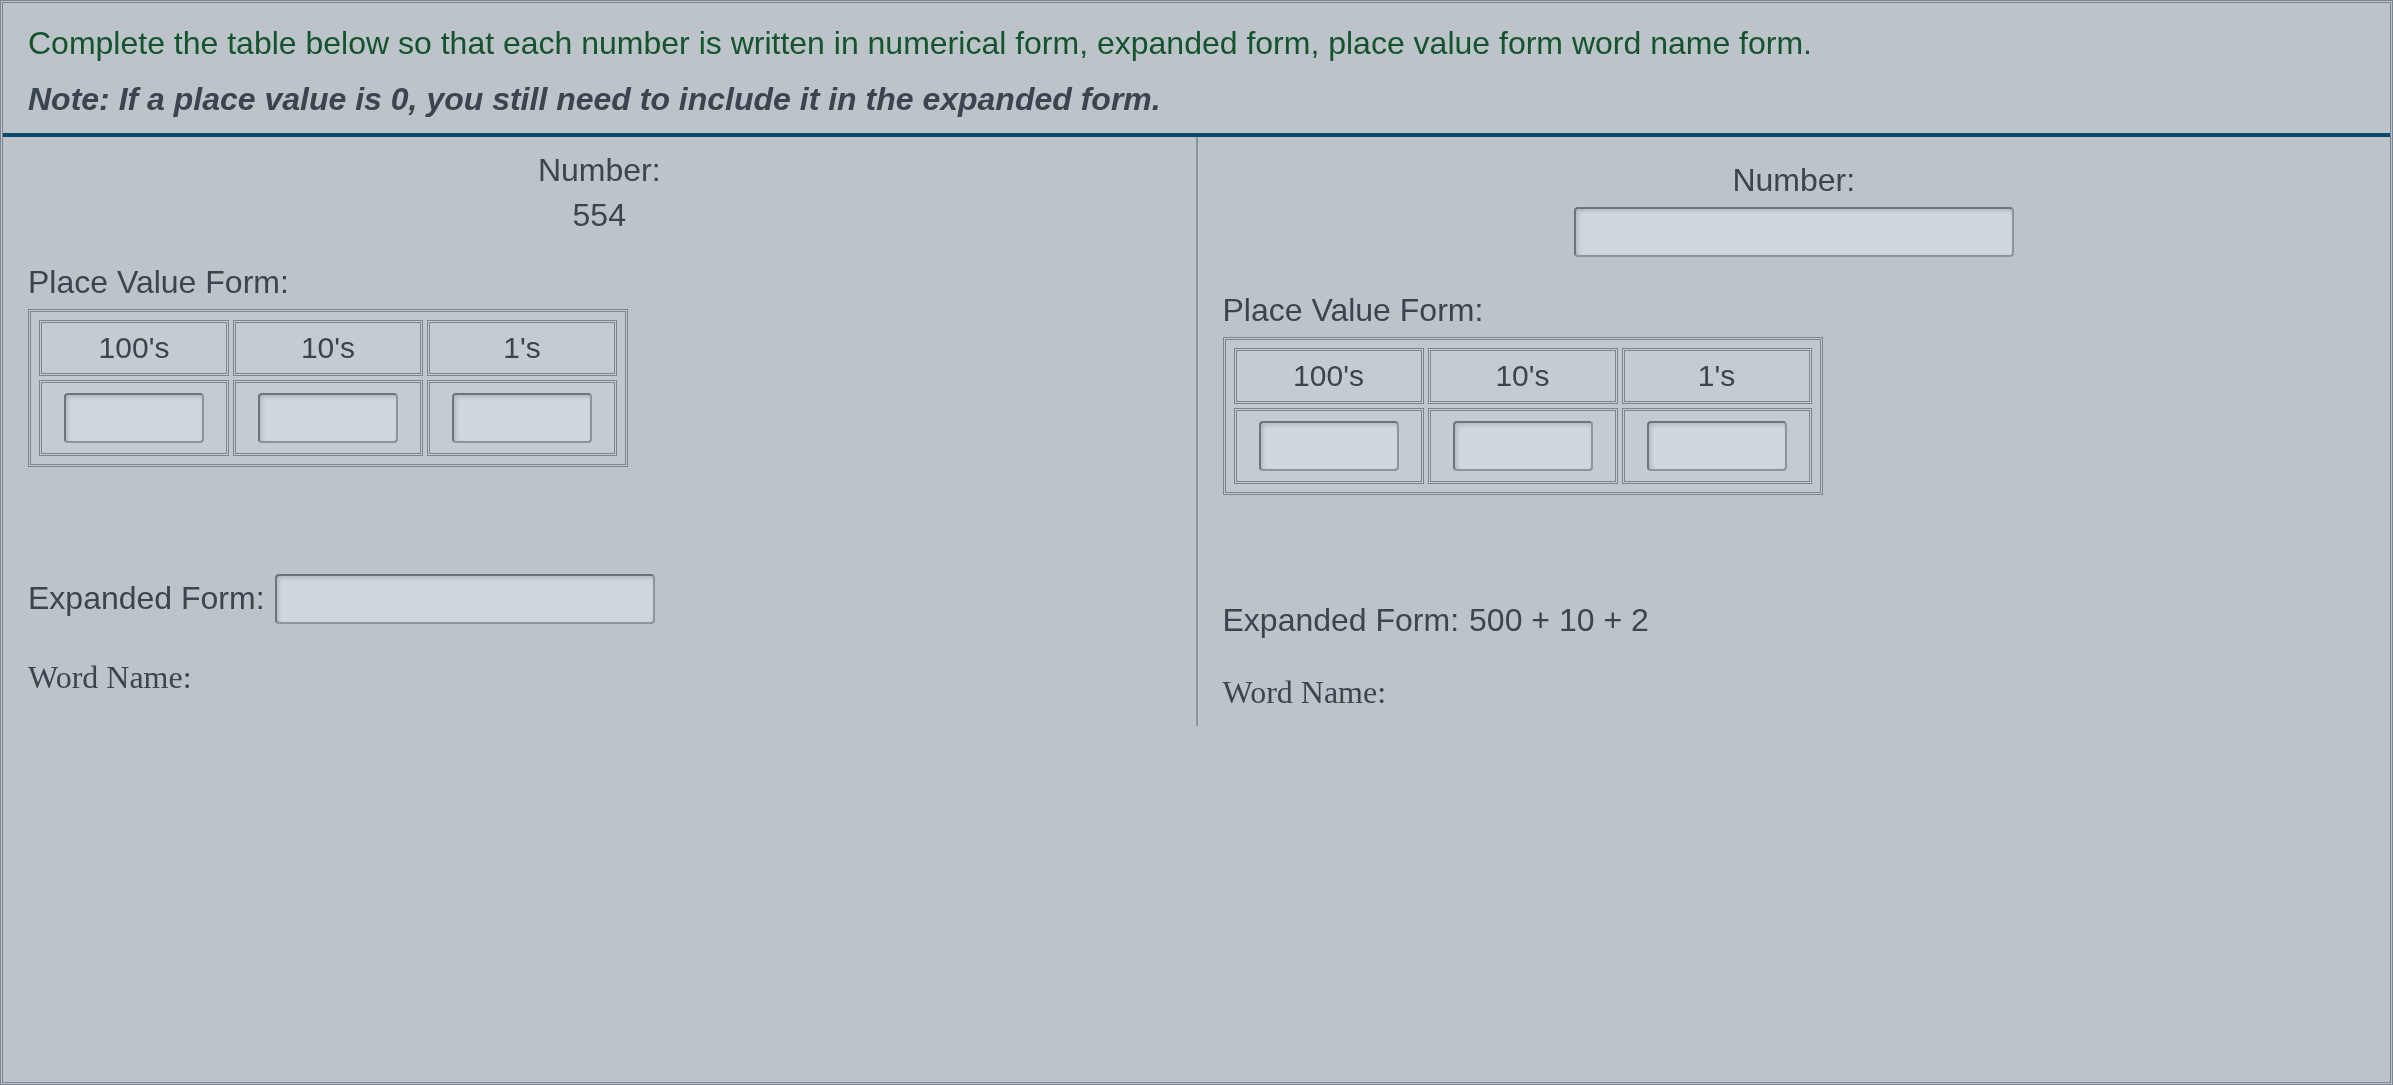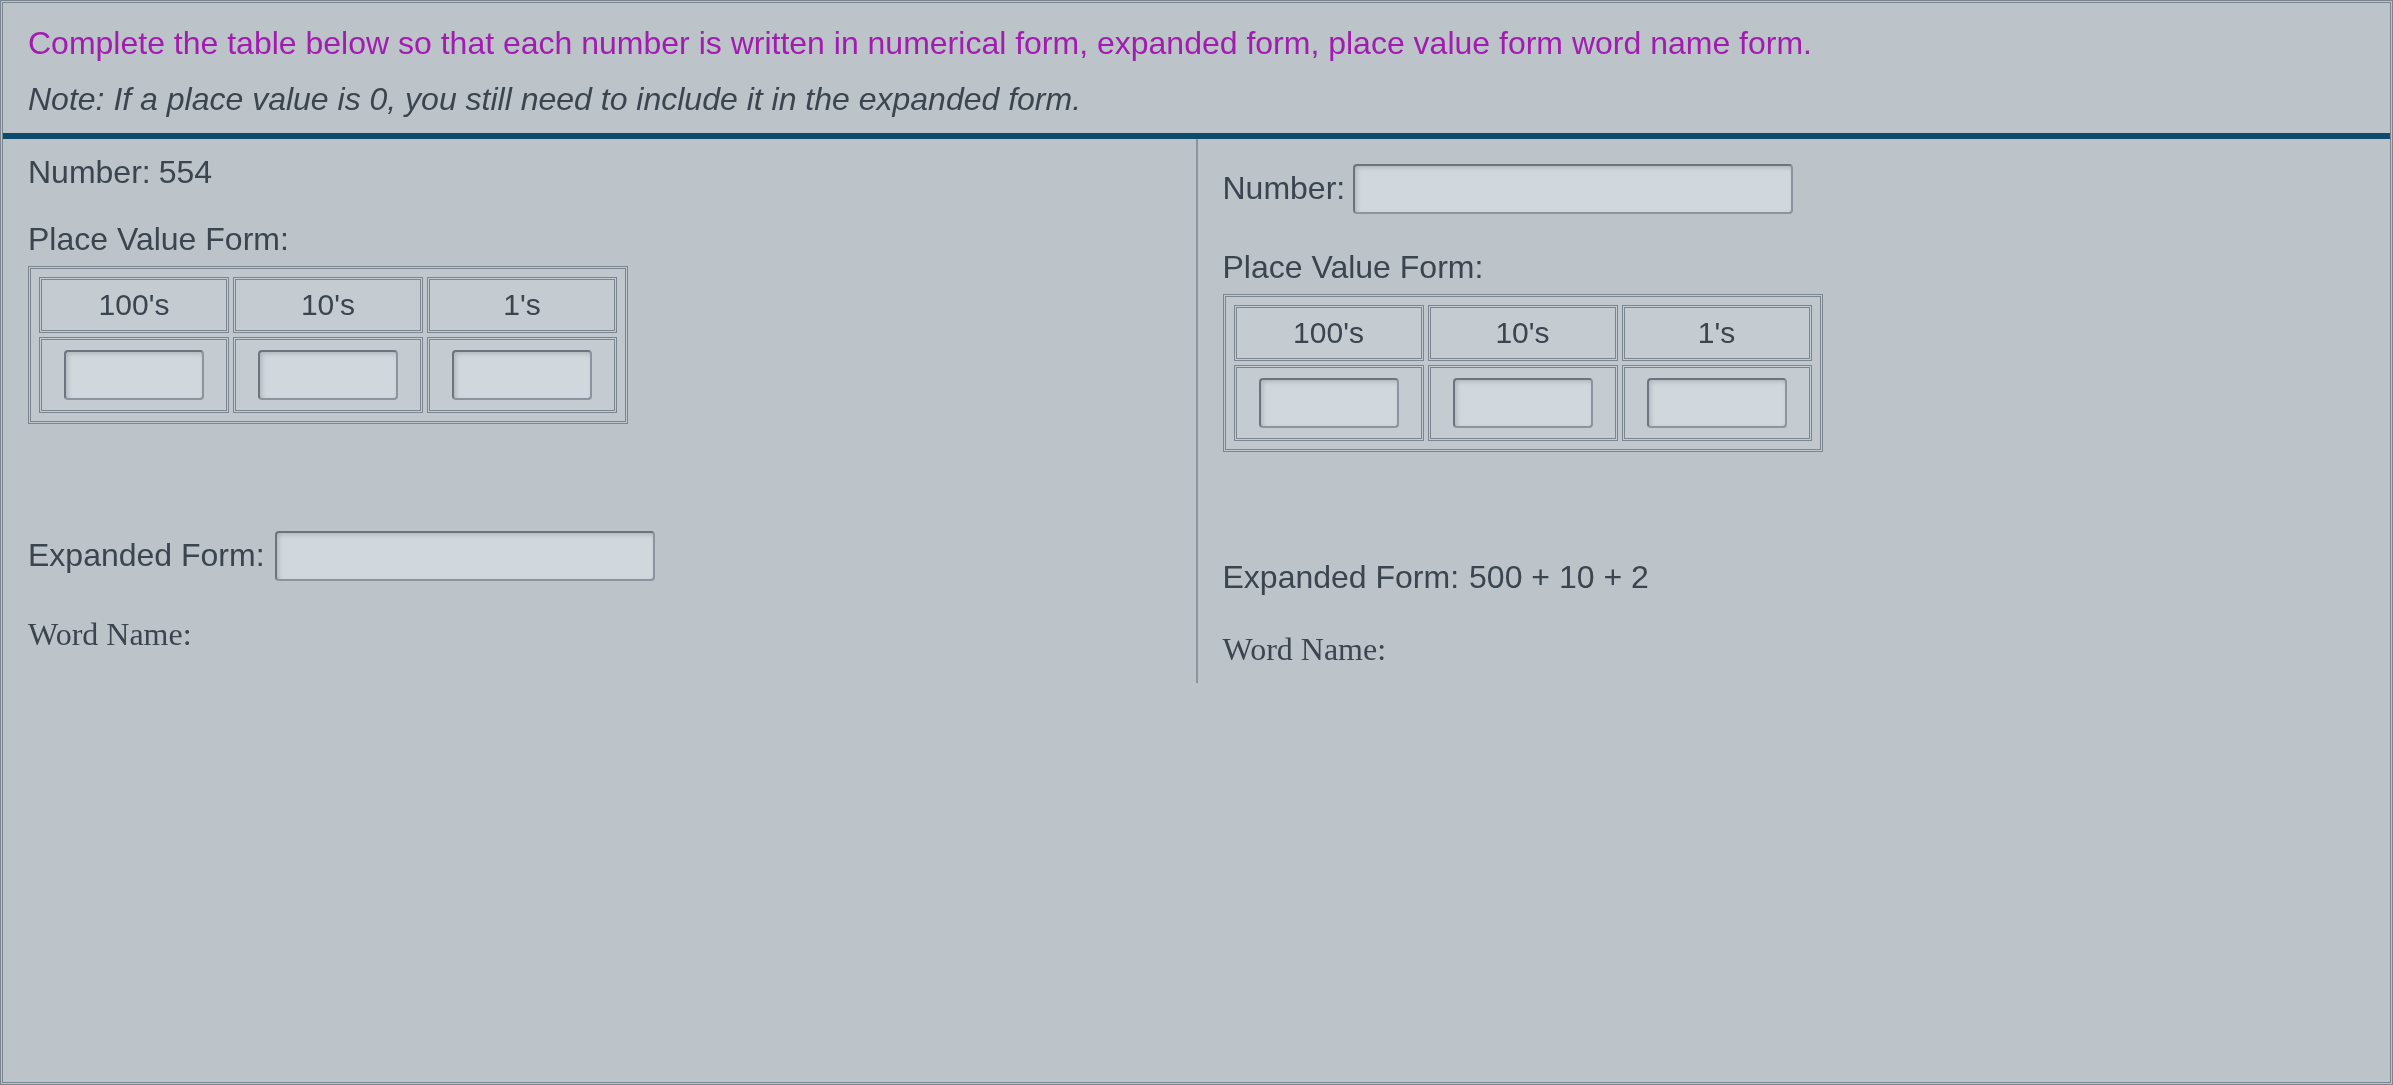--- a/index.html
+++ b/index.html
@@ -15,49 +15,50 @@
       color: #3a4550;
     }
     .outer-container {
       border: 3px double #7a8590;
       background: #bcc3c9;
       min-height: 1085px;
     }
     .instructions {
       padding: 18px 25px 10px 25px;
       font-size: 32px;
-      color: #a21caf;
+      color: #14532d;
       line-height: 1.4;
     }
     .note {
       padding: 5px 25px 15px 25px;
       font-style: italic;
-      font-weight: 400;
+      font-weight: 700;
       font-size: 32px;
       color: #3a4550;
-      border-bottom: 6px solid #0c4a6e;
+      border-bottom: 4px solid #0c4a6e;
     }
     .two-col {
       display: flex;
       width: 100%;
     }
     .col {
       flex: 1;
       padding: 15px 25px;
       border-right: 2px solid #8a95a0;
     }
     .col:last-child {
       border-right: none;
     }
     .number-row {
       font-size: 32px;
       margin-bottom: 30px;
       display: flex;
       align-items: center;
       gap: 8px;
+      flex-direction: column;
     }
     .section-label {
       font-size: 32px;
       margin-bottom: 8px;
       margin-top: 15px;
     }
     .pv-table-wrap {
       display: inline-block;
       border: 3px double #7a8590;
       background: #c0c7cd;

